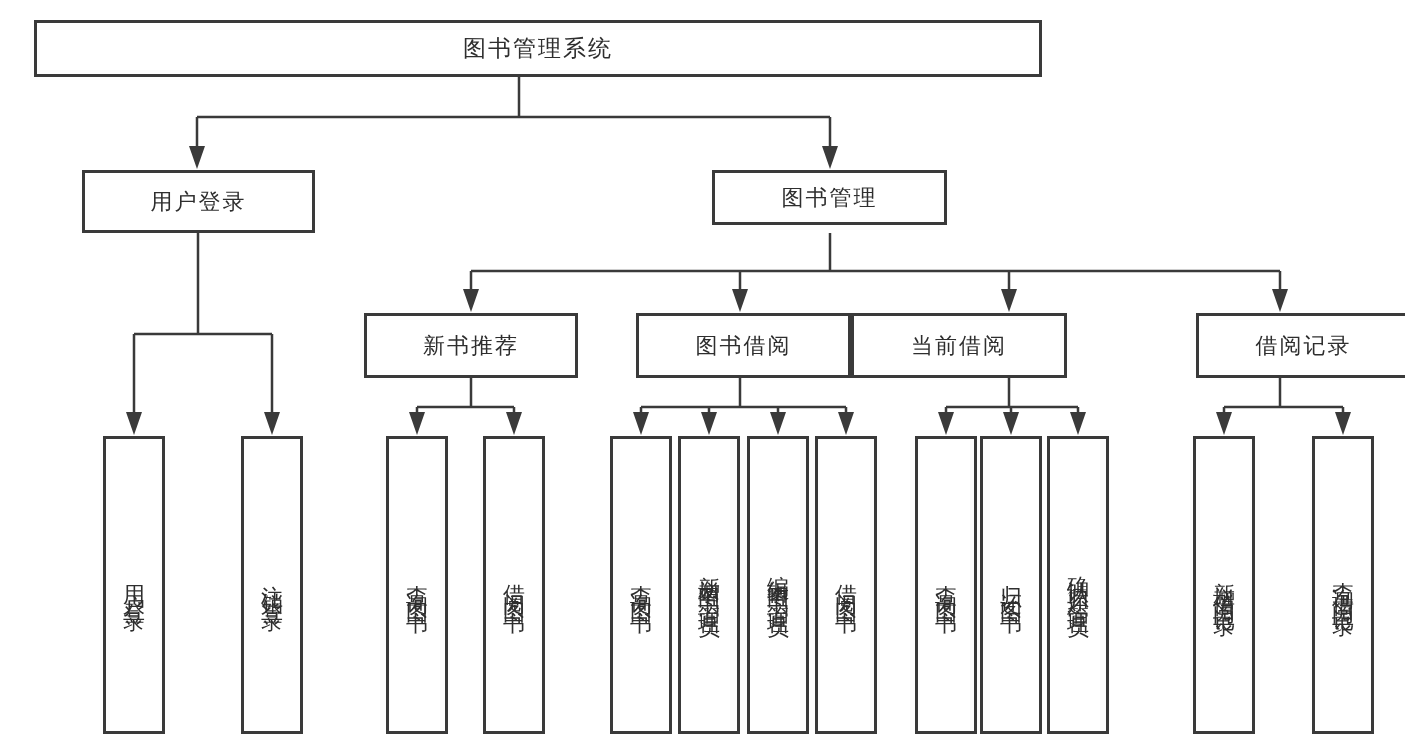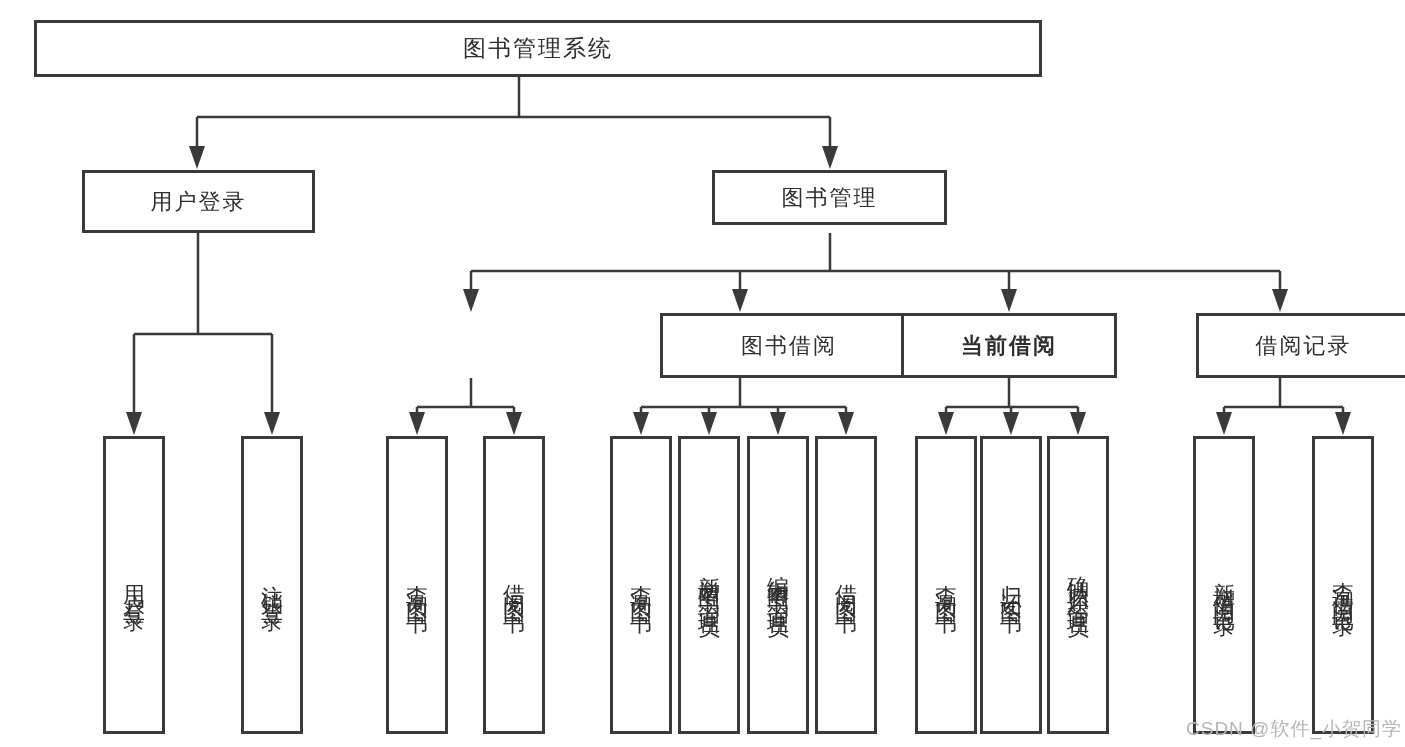--- a/index.html
+++ b/index.html
@@ -28,22 +28,22 @@
     font-size: 22px;
     letter-spacing: 2px;
     color: #2e2e2e;
     white-space: nowrap;
   }
   .root  { left: 14px;  top: 20px;  width: 1008px; height: 57px; font-size: 23px; margin-left: 20px; }
   .lvl2a { left: 82px;  top: 170px; width: 233px;  height: 63px; }
   .lvl2b { left: 712px; top: 170px; width: 235px;  height: 55px; }
   .lvl3  { top: 313px; height: 65px; }
   .l3a { left: 364px;  width: 214px; }
-  .l3b { left: 660px;  width: 258px; }
-  .l3c { left: 901px;  width: 216px; font-weight: bold; }
+  .l3b { left: 636px;  width: 215px; }
+  .l3c { left: 851px;  width: 216px; }
   .l3d { left: 1196px; width: 215px; }
   .leaf {
     top: 436px;
     height: 298px;
     width: 62px;
     writing-mode: vertical-rl;
     text-orientation: mixed;
     letter-spacing: 9px;
     font-size: 22px;
     white-space: normal;
@@ -108,33 +108,33 @@
       <polygon points="1216,412 1232,412 1224,435"></polygon>
       <polygon points="1335,412 1351,412 1343,435"></polygon>
     </g>
   </svg>
 
   <div class="node root">图书管理系统</div>
 
   <div class="node lvl2a">用户登录</div>
   <div class="node lvl2b">图书管理</div>
 
+  <div class="node lvl3 l3a">新书推荐</div>
   <div class="node lvl3 l3b">图书借阅</div>
   <div class="node lvl3 l3c">当前借阅</div>
   <div class="node lvl3 l3d">借阅记录</div>
 
   <div class="node leaf lf1">用户登录</div>
   <div class="node leaf lf2">注销登录</div>
   <div class="node leaf lf3">查询图书</div>
   <div class="node leaf lf4">借阅图书</div>
   <div class="node leaf lf5">查询图书</div>
   <div class="node leaf lf6">新增图书（管理员）</div>
   <div class="node leaf lf7">编辑图书（管理员）</div>
   <div class="node leaf lf8">借阅图书</div>
   <div class="node leaf lf9">查询图书</div>
   <div class="node leaf lf10">归还图书</div>
   <div class="node leaf lf11">确认归还（管理员）</div>
   <div class="node leaf lf12">新增借阅记录</div>
   <div class="node leaf lf13">查询借阅记录</div>
 
-  <div class="watermark">CSDN @软件_小贺同学</div>
 
 </div>
 
 </body></html>

